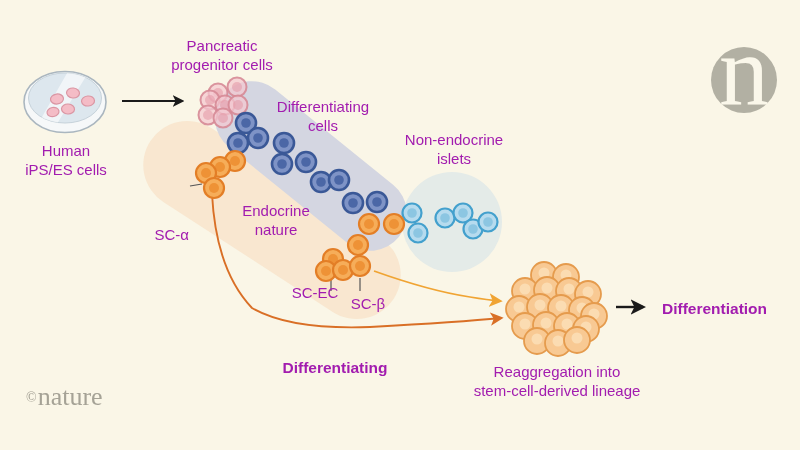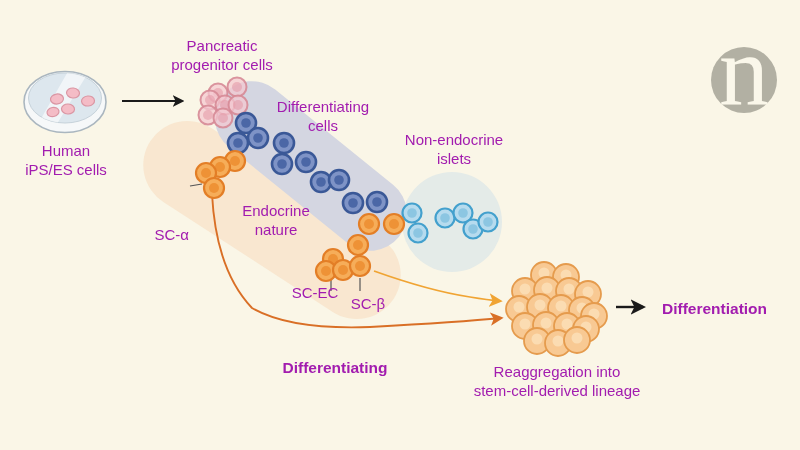--- a/index.html
+++ b/index.html
@@ -206,14 +206,17 @@
   <div class="lbl" style="left:276px;top:201px">Endocrine
 nature</div>
   <div class="lbl align-right" style="left:189px;top:178px">SC-α</div>
   <div class="lbl" style="left:315px;top:283px">SC-EC</div>
   <div class="lbl" style="left:368px;top:294px">SC-β</div>
   <div class="lbl bold" style="left:335px;top:358px">Differentiating</div>
   <div class="lbl" style="left:557px;top:362px">Reaggregation into
 stem-cell-derived lineage</div>
   <div class="lbl bold align-left" style="left:662px;top:299px">Differentiation</div>
 
+  <div class="wordmark">
+    <span class="copy">©</span><span>nature</span>
+  </div>
 
 </div>
 
 </body></html>

